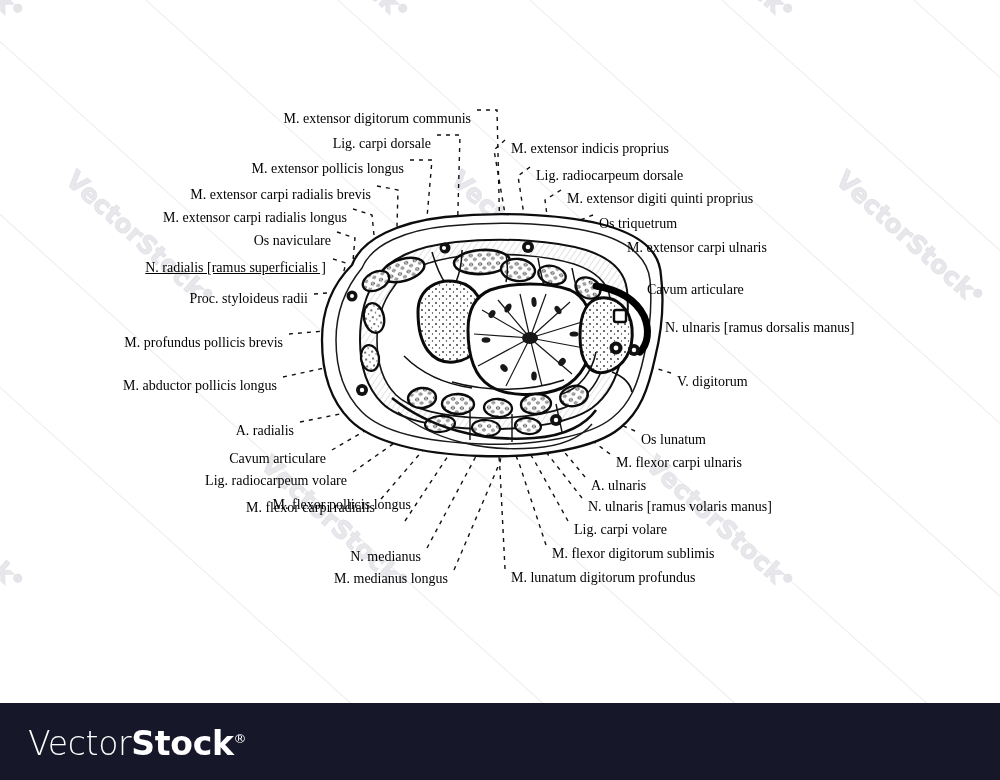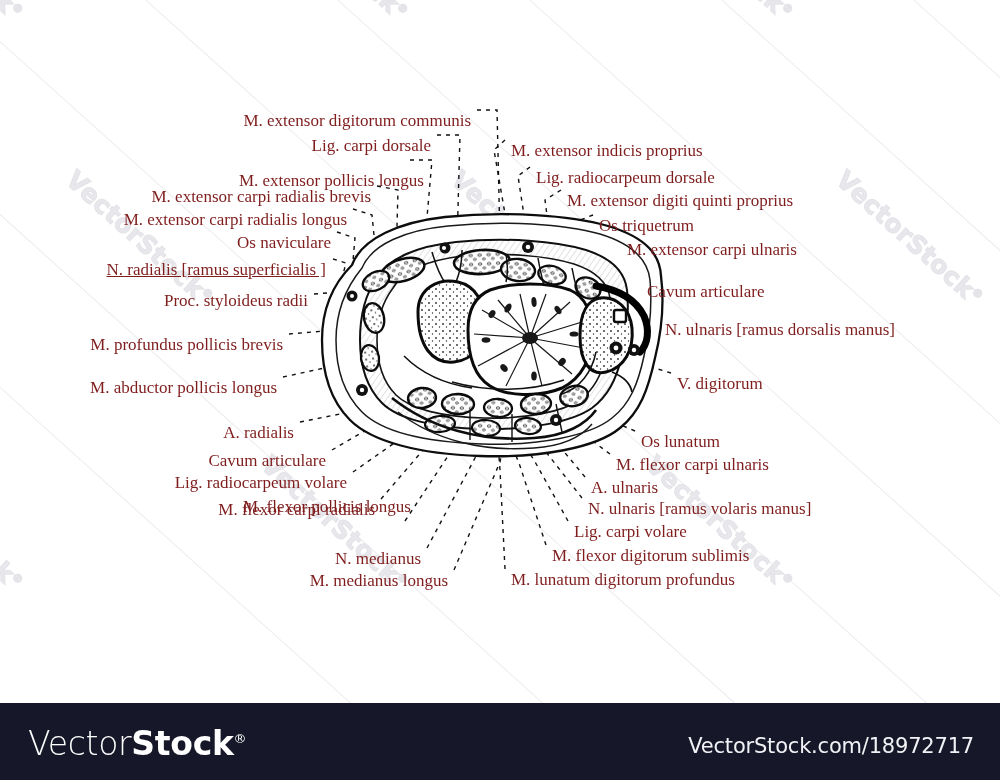--- a/index.html
+++ b/index.html
@@ -52,23 +52,23 @@
   
   #figure-layer {
     position: absolute;
     inset: 0;
     z-index: 10;
   }
 
   
   .label {
     position: absolute;
-    font-size: 17px;
+    font-size: 14px;
     line-height: 1;
-    color: #7f1d1d;
+    color: #000000;
     white-space: nowrap;
     z-index: 20;
   }
   .label.right-align { transform: translateX(-100%); }
 
   
   #footer-bar {
     position: absolute;
     left: 0;
     right: 0;
@@ -328,21 +328,21 @@
         <path d="M452,382 C488,392 528,392 564,380" fill="none" stroke="#111" stroke-width="1.6"></path>
         <path d="M404,356 C420,372 444,384 472,388" fill="none" stroke="#111" stroke-width="1.5"></path>
         <path d="M596,352 C592,372 580,388 562,394" fill="none" stroke="#111" stroke-width="1.5"></path>
       </g>
     </svg>
   </div>
 
   <div id="labels-left">
       <div class="label right-align" style="left: 471px; top: 112px;">M. extensor digitorum communis</div>
       <div class="label right-align" style="left: 431px; top: 137px;">Lig. carpi dorsale</div>
-      <div class="label right-align" style="left: 404px; top: 172px; margin-left: 20px;">M. extensor pollicis longus</div>
+      <div class="label right-align" style="left: 404px; top: 162px;">M. extensor pollicis longus</div>
       <div class="label right-align" style="left: 371px; top: 188px;">M. extensor carpi radialis brevis</div>
       <div class="label right-align" style="left: 347px; top: 211px;">M. extensor carpi radialis longus</div>
       <div class="label right-align" style="left: 331px; top: 234px;">Os naviculare</div>
       <div class="label right-align" style="left: 326px; top: 261px; text-decoration: underline;">N. radialis [ramus superficialis ]</div>
       <div class="label right-align" style="left: 308px; top: 292px;">Proc. styloideus radii</div>
       <div class="label right-align" style="left: 283px; top: 336px;">M. profundus pollicis brevis</div>
       <div class="label right-align" style="left: 277px; top: 379px;">M. abductor pollicis longus</div>
       <div class="label right-align" style="left: 294px; top: 424px;">A. radialis</div>
       <div class="label right-align" style="left: 326px; top: 452px;">Cavum articulare</div>
       <div class="label right-align" style="left: 347px; top: 474px;">Lig. radiocarpeum volare</div>
@@ -366,16 +366,15 @@
       <div class="label" style="left: 588px; top: 500px;">N. ulnaris [ramus volaris manus]</div>
       <div class="label" style="left: 574px; top: 523px;">Lig. carpi volare</div>
       <div class="label" style="left: 552px; top: 547px;">M. flexor digitorum sublimis</div>
       <div class="label" style="left: 511px; top: 571px;">M. lunatum digitorum profundus</div>
     </div>
 
   <div id="footer-bar">
     <div id="brand-logo">
       <span class="thin">Vector</span><span class="bold">Stock</span><span class="reg">®</span>
     </div>
-    <div id="brand-url">VectorStock.com/18972717</div>
   </div>
 
 </div>
 
 </body></html>

